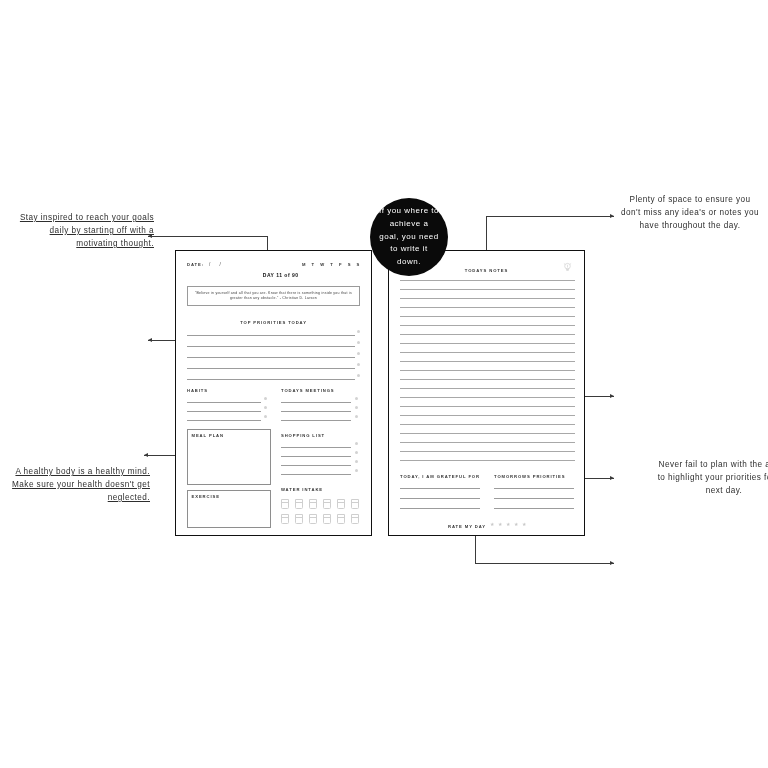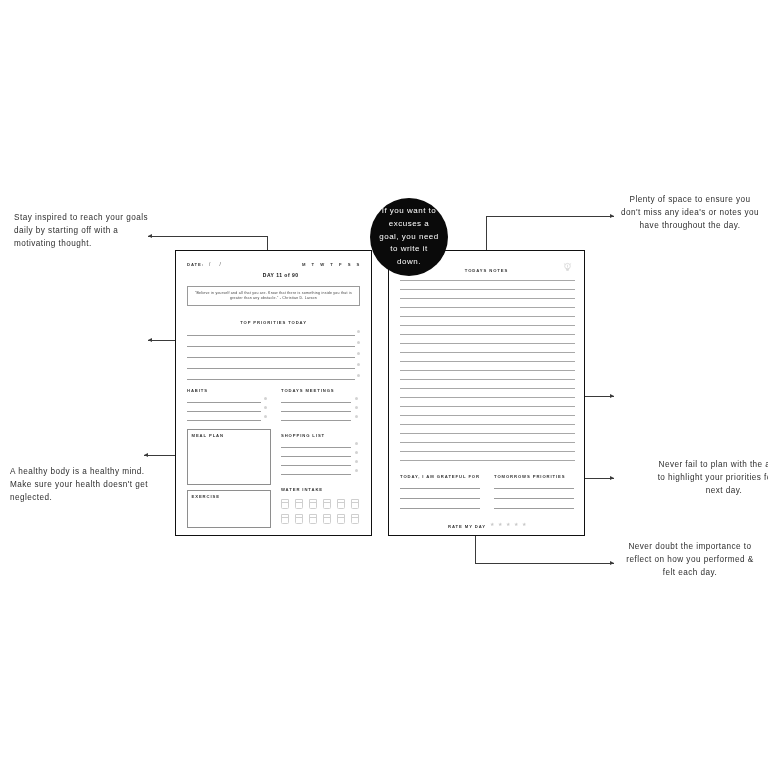--- a/index.html
+++ b/index.html
@@ -22,21 +22,21 @@
 
   
   .callout {
     position: absolute;
     font-size: 8.2px;
     line-height: 1.58;
     letter-spacing: 0.45px;
     color: #2e2e2e;
     font-weight: 500;
   }
-  .callout.left  { text-align: left; }
+  .callout.left  { text-align: right; text-decoration: underline; }
   .callout.right { text-align: center; }
 
   .leader {
     position: absolute;
     height: 1px;
     background: #3a3a3a;
   }
   .leader-v {
     position: absolute;
     width: 1px;
@@ -248,27 +248,26 @@
   <div class="leader-v" style="left:486px; top:216px; height:44px;"></div>
 
   <div class="leader" style="left:470px; top:396px; width:144px;"></div>
   <div class="arrow-r" style="left:610px; top:393.5px;"></div>
   <div class="leader-v" style="left:470px; top:396px; height:82px;"></div>
 
   <div class="callout right" style="left:620px; top:459px; width:140px;margin-left:34px;">Never fail to plan with the ability to highlight your priorities for the next day.</div>
   <div class="leader" style="left:530px; top:478px; width:84px;"></div>
   <div class="arrow-r" style="left:610px; top:475.5px;"></div>
 
-  <div class="callout right" style="left:620px; top:541px; width:140px;">Never doubt the importance to reflect on how you performed &amp; felt each day.</div>
   <div class="leader" style="left:475px; top:563px; width:139px;"></div>
   <div class="arrow-r" style="left:610px; top:560.5px;"></div>
   <div class="leader-v" style="left:475px; top:523px; height:41px;"></div>
 
   <div class="badge">
-    <span>If you want to excuses a goal, you need to write it down.</span>
+    <span>If you where to achieve a goal, you need to write it down.</span>
   </div>
 
   <div class="notebook">
 
     <div class="page page-left">
       <div class="page-inner">
 
         <div class="date-row">
           <div class="date-left">
             <span class="tiny-label">DATE:</span>

